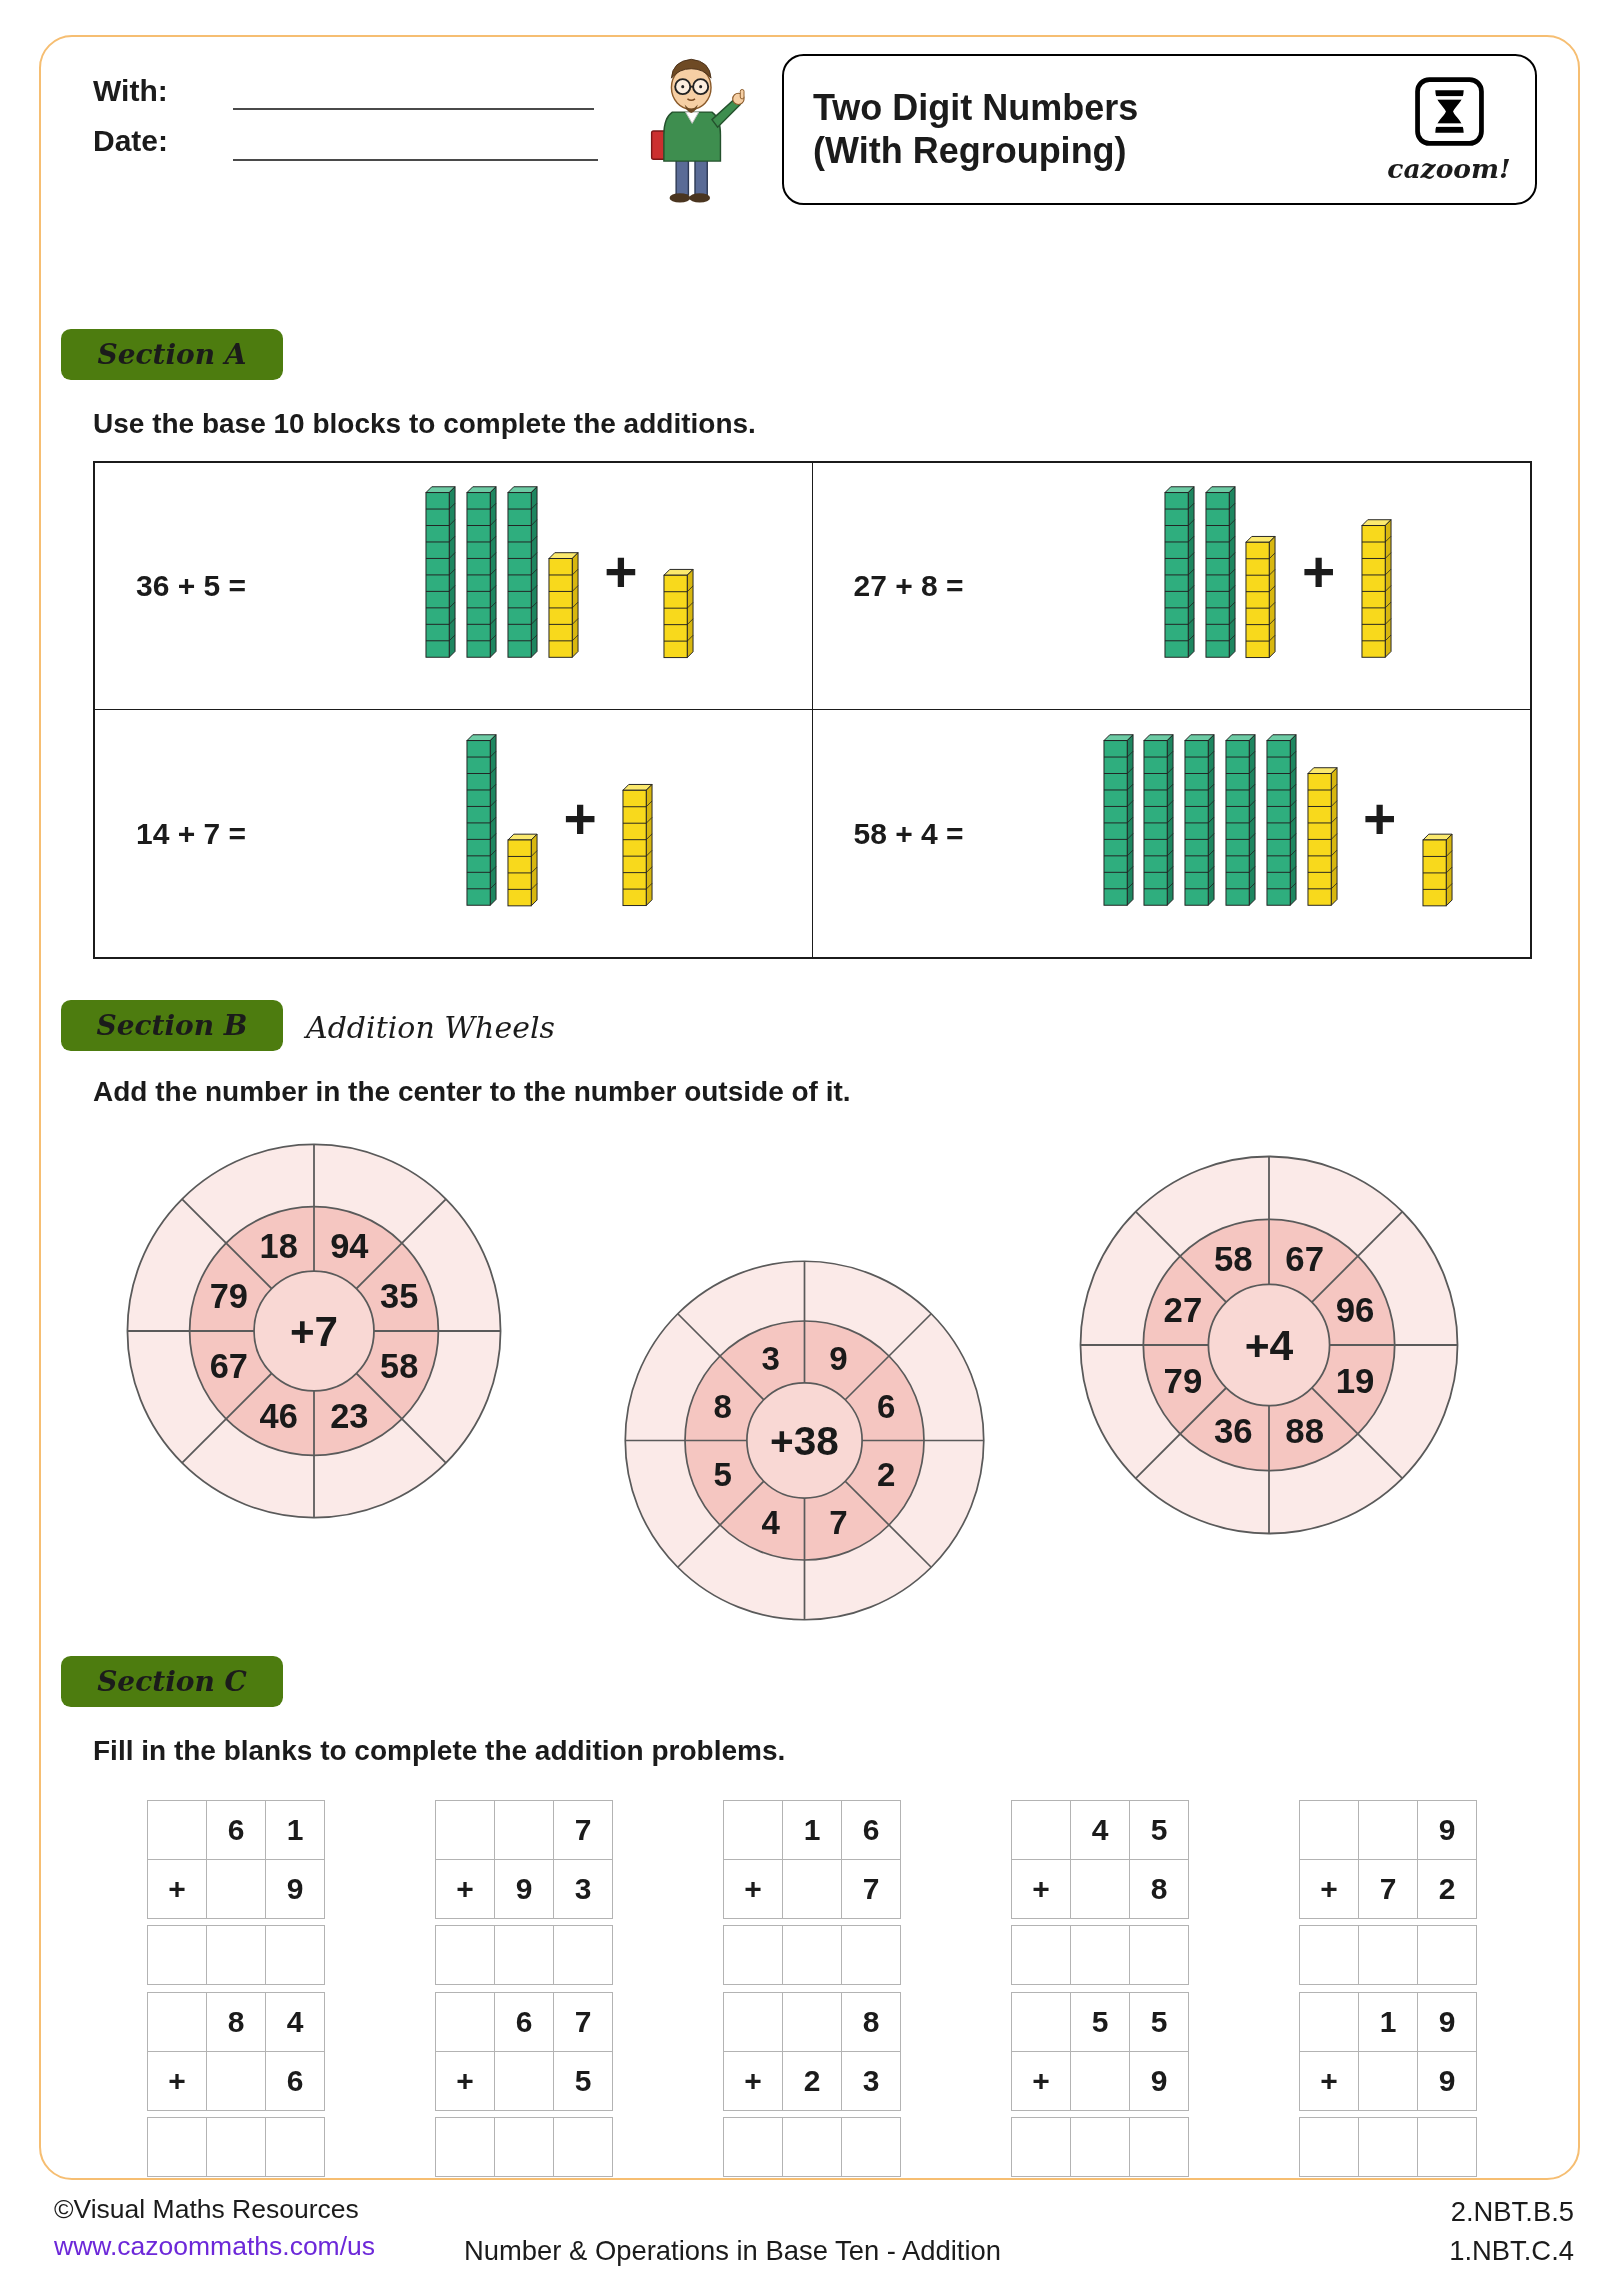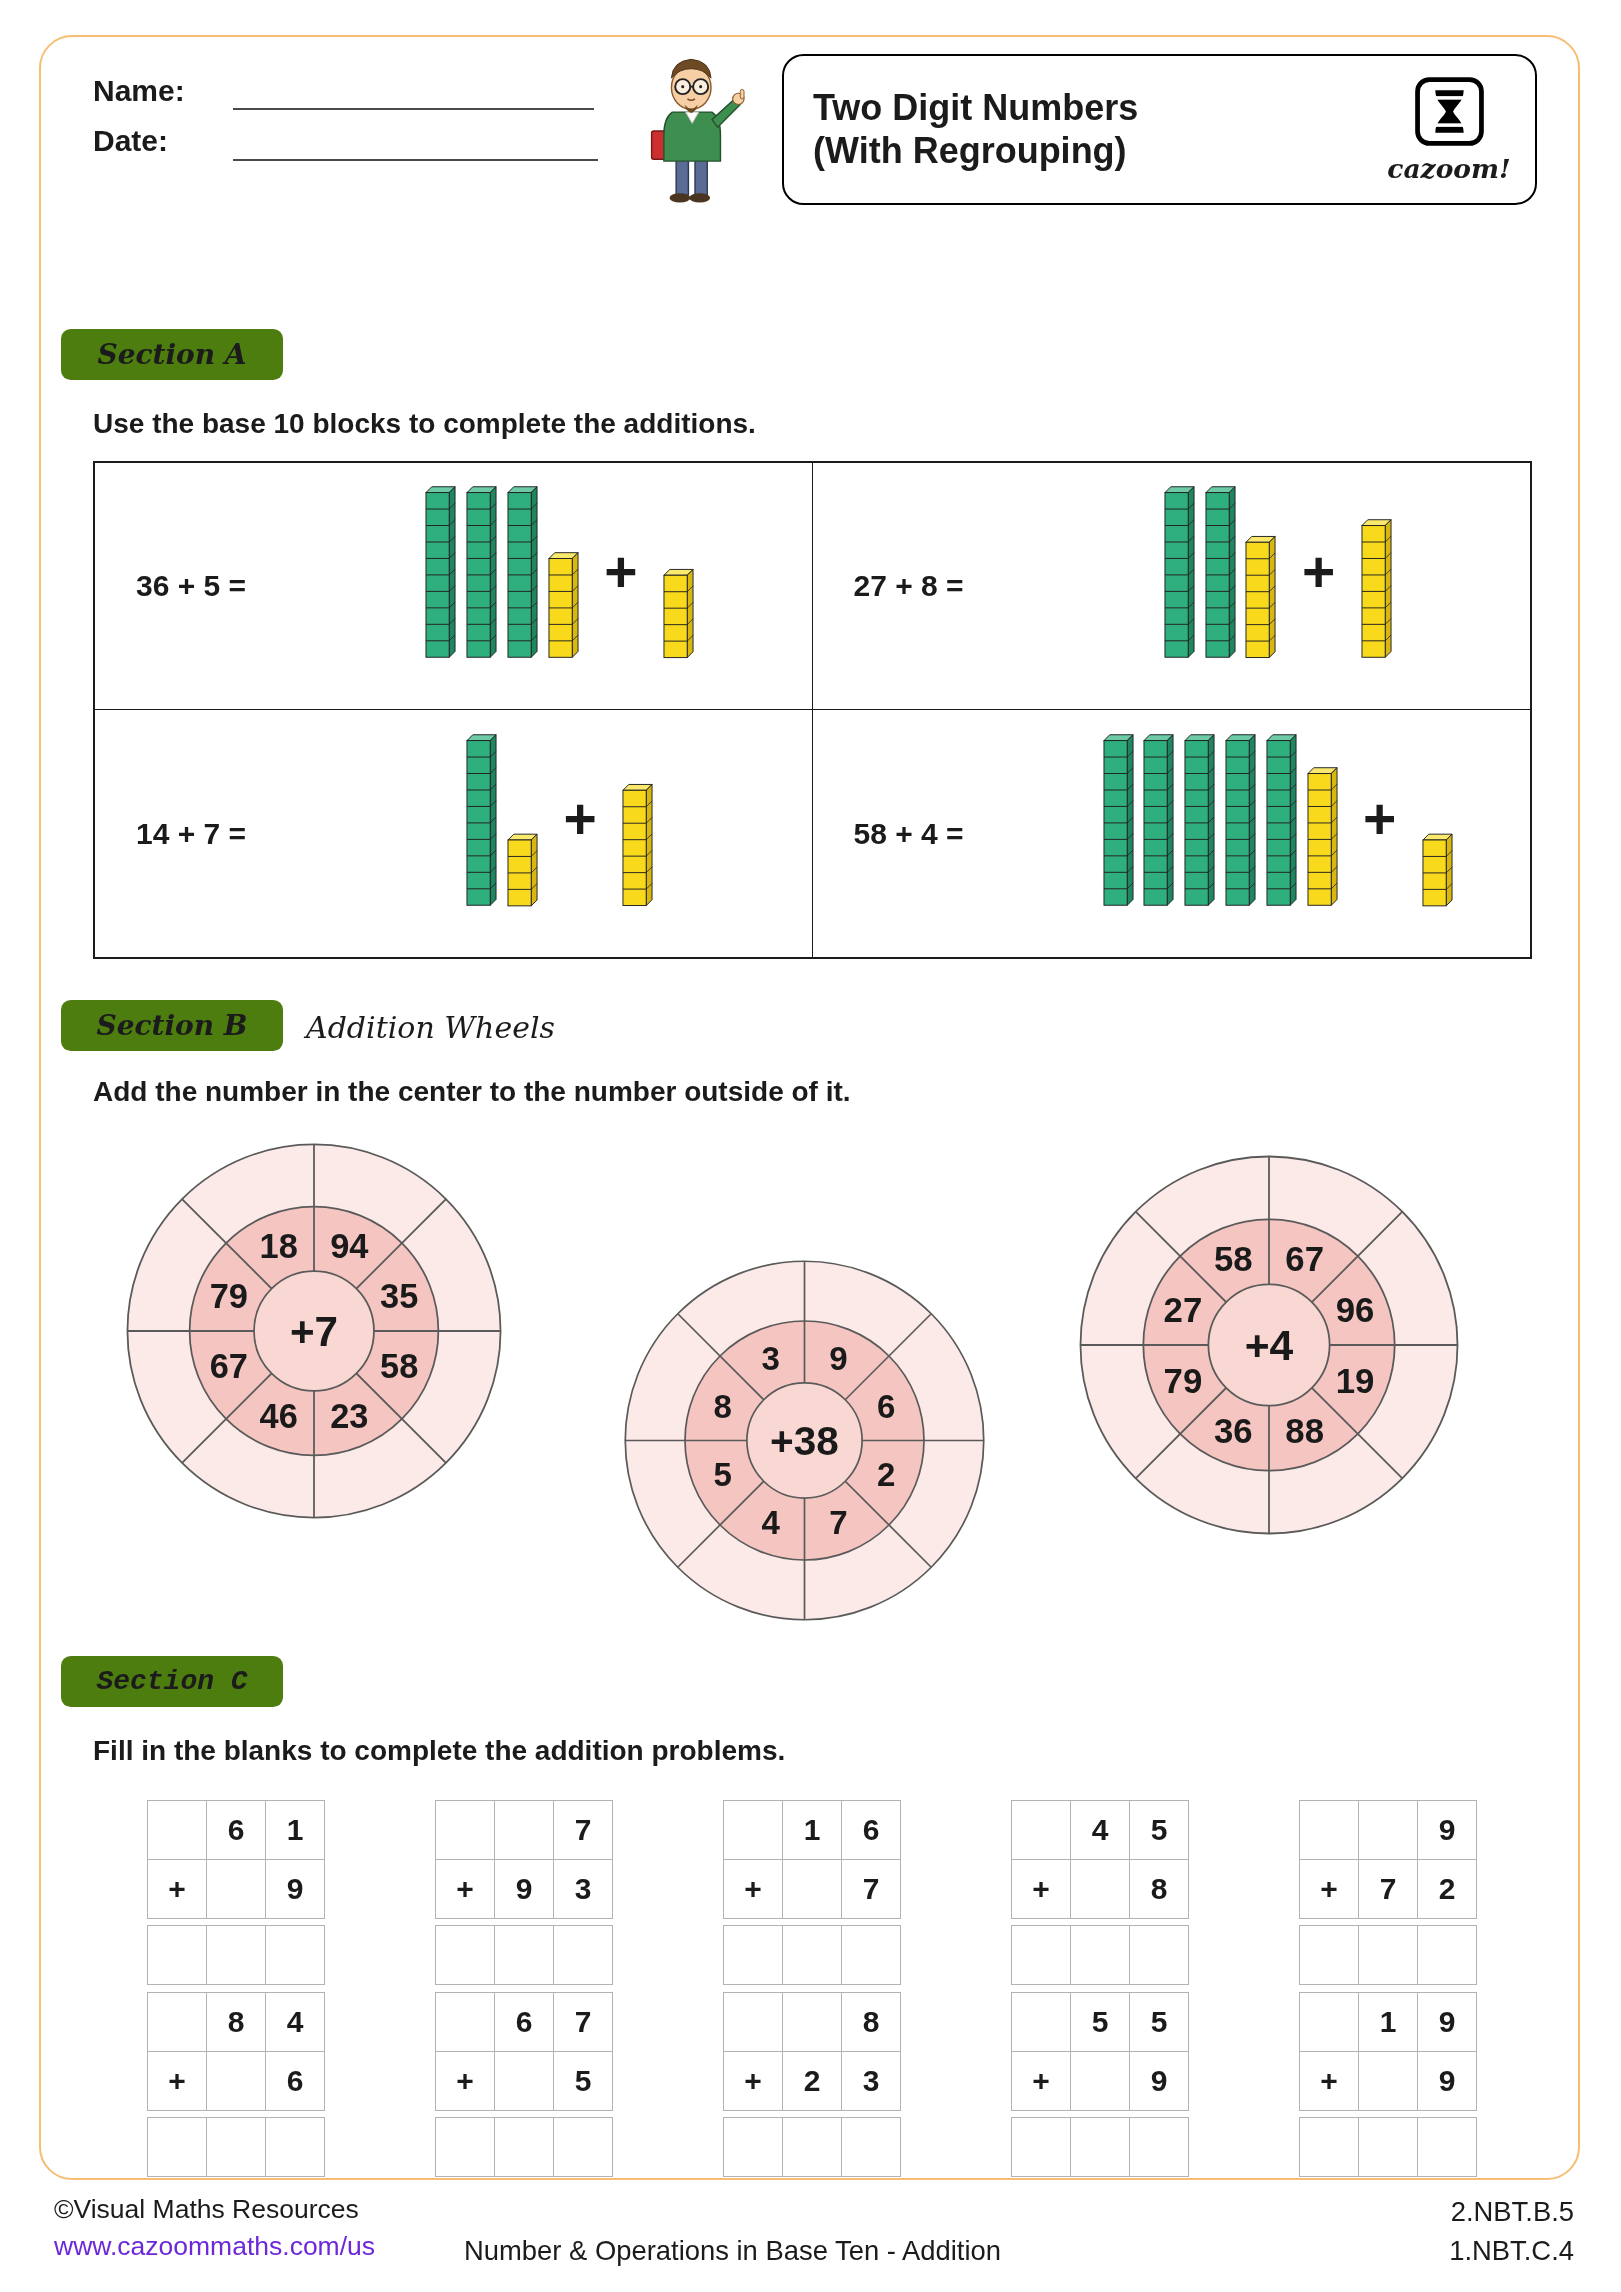--- a/index.html
+++ b/index.html
@@ -59,21 +59,21 @@
   .foot{position:absolute;font-size:26.5px;}
   .footlink{color:#6d28d9;}
   .footcenter{left:0;width:1465px;text-align:center;font-size:27.4px;}
   .footright{right:47px;text-align:right;font-size:27.4px;}
 </style>
 </head>
 <body>
 
 <div class="frame"></div>
 
-<div class="fieldlabel" style="left:93px;top:74px;">Name:</div>
+<div class="fieldlabel" style="left:93px;top:74px;">With:</div>
 <div class="fieldline" style="left:233px;top:108px;width:361px;"></div>
 <div class="fieldlabel" style="left:93px;top:124px;">Date:</div>
 <div class="fieldline" style="left:233px;top:159px;width:365px;"></div>
 
 <div class="teacher">
   <svg width="132" height="162" viewBox="0 0 140 170">
 
     <rect x="50" y="116" width="13" height="38" fill="#5A6B96" stroke="#2e3a55" stroke-width="1.5"></rect>
     <rect x="70" y="116" width="13" height="38" fill="#5A6B96" stroke="#2e3a55" stroke-width="1.5"></rect>
     <ellipse cx="54" cy="157" rx="11" ry="5" fill="#4a3520"></ellipse>
@@ -583,21 +583,21 @@
       <text x="203.76272488630246" y="95.3179988015632" dy="0.35em" text-anchor="middle" font-size="31" font-weight="bold" fill="#1a1a1a" font-family="Liberation Sans, sans-serif">67</text>
       <text x="248.6820011984368" y="140.23727511369754" dy="0.35em" text-anchor="middle" font-size="31" font-weight="bold" fill="#1a1a1a" font-family="Liberation Sans, sans-serif">96</text>
       <text x="248.6820011984368" y="203.76272488630246" dy="0.35em" text-anchor="middle" font-size="31" font-weight="bold" fill="#1a1a1a" font-family="Liberation Sans, sans-serif">19</text>
       <text x="203.76272488630246" y="248.6820011984368" dy="0.35em" text-anchor="middle" font-size="31" font-weight="bold" fill="#1a1a1a" font-family="Liberation Sans, sans-serif">88</text>
       <text x="140.23727511369756" y="248.6820011984368" dy="0.35em" text-anchor="middle" font-size="31" font-weight="bold" fill="#1a1a1a" font-family="Liberation Sans, sans-serif">36</text>
       <text x="95.3179988015632" y="203.76272488630246" dy="0.35em" text-anchor="middle" font-size="31" font-weight="bold" fill="#1a1a1a" font-family="Liberation Sans, sans-serif">79</text>
       <text x="95.31799880156318" y="140.2372751136976" dy="0.35em" text-anchor="middle" font-size="31" font-weight="bold" fill="#1a1a1a" font-family="Liberation Sans, sans-serif">27</text>
       <text x="172" y="172" dy="0.35em" text-anchor="middle" font-size="38" font-weight="bold" fill="#1a1a1a" font-family="Liberation Sans, sans-serif">+4</text>
     </svg></div>
 
-<div class="seclabel" style="top:1656px;font-family:Liberation Mono, monospace;">Section C</div>
+<div class="seclabel" style="top:1656px;">Section C</div>
 <div class="instruction" style="top:1735px;">Fill in the blanks to complete the addition problems.</div>
 <div class="gridrow" id="grids-row-0" style="top:1800px;">
     <div class="addgrid">
       <div class="grow ">
         <div class="cgc"></div>
         <div class="cgc">6</div>
         <div class="cgc">1</div>
       </div>
       <div class="grow ">
         <div class="cgc">+</div>

